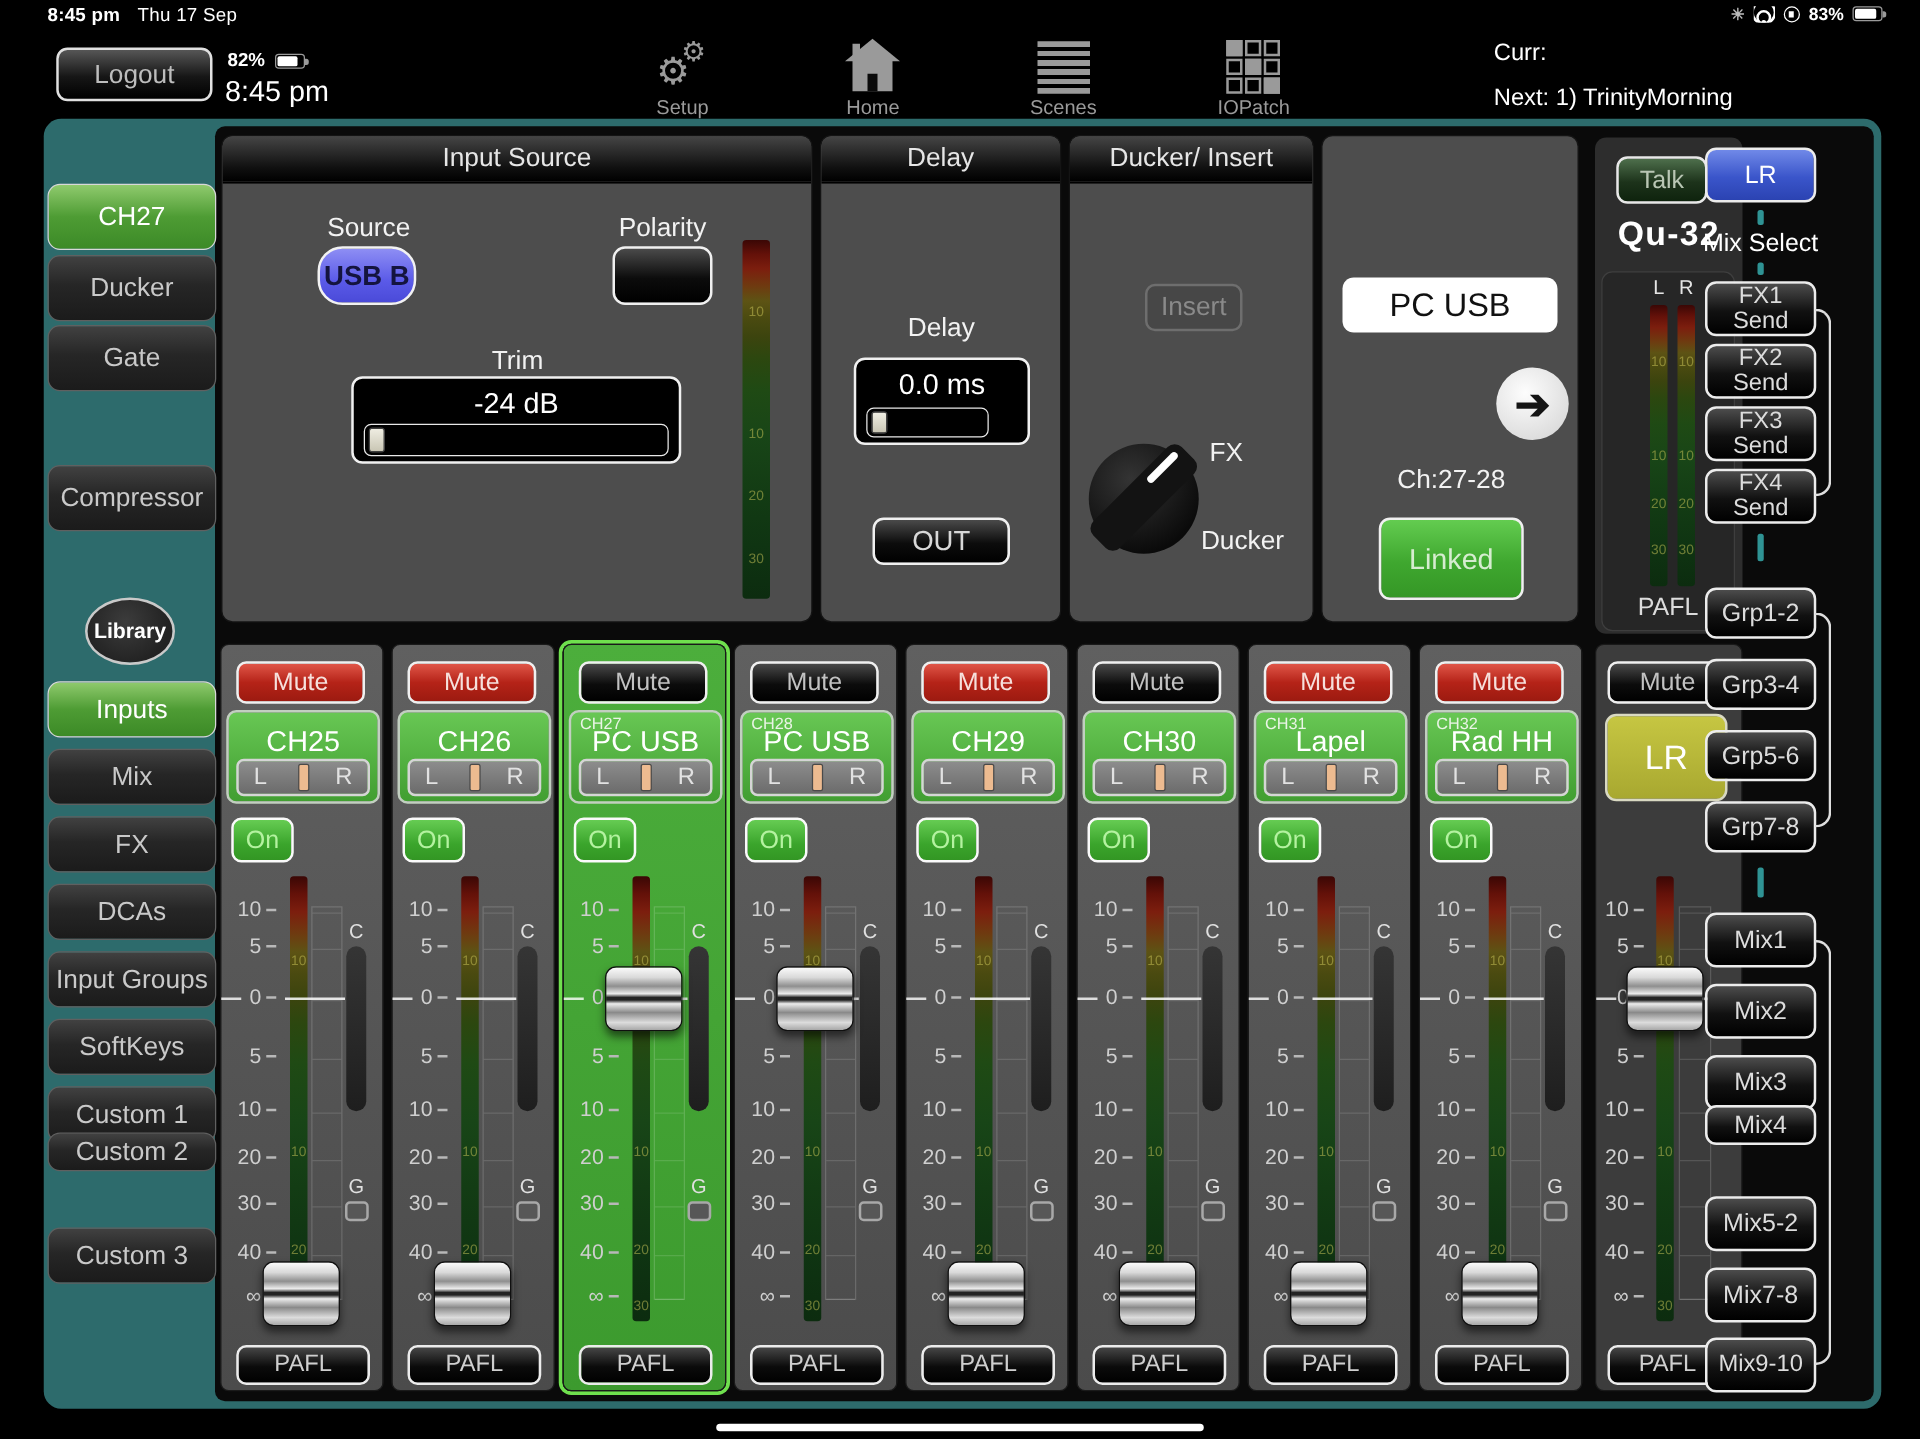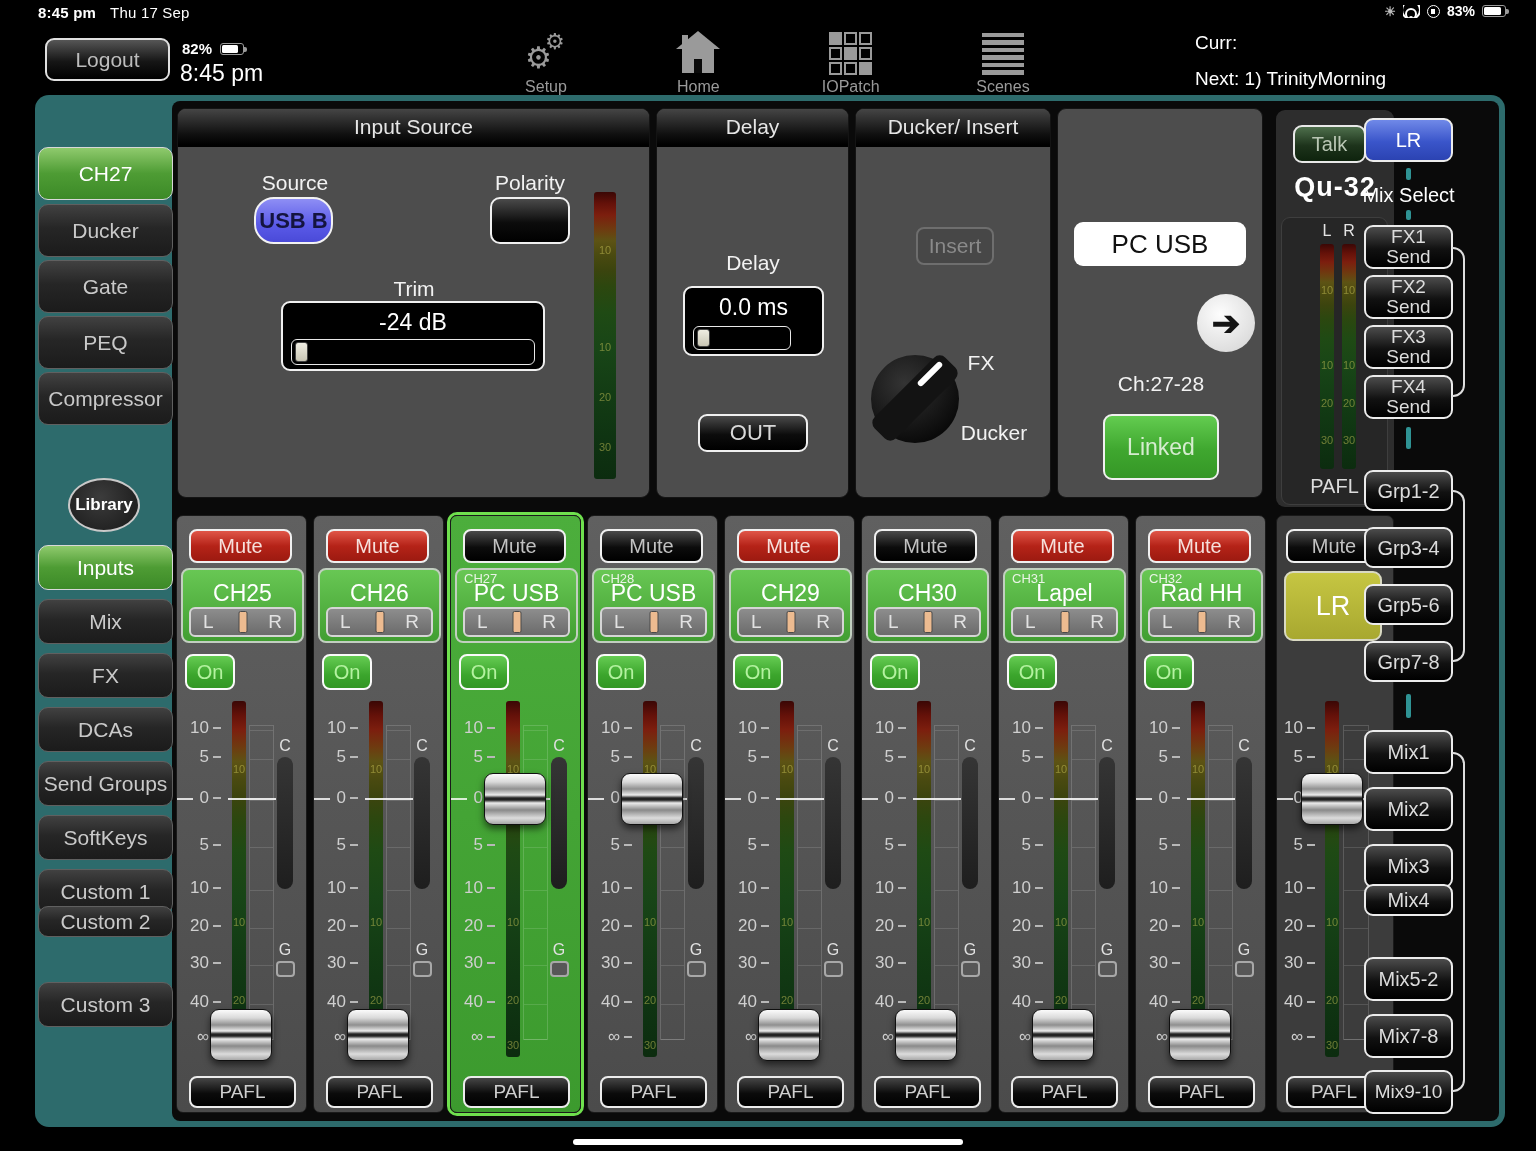--- a/index.html
+++ b/index.html
@@ -211,58 +211,57 @@
       <div class="nav-item">
         <span class="icon-home">
           <i class="home-chim"></i>
             <i class="home-roof"></i>
             <i class="home-body"></i>
             <i class="home-door"></i>
         </span>
         <span>Home</span>
       </div>
       <div class="nav-item">
+        <span class="icon-scenes"></span>
+        <span>Scenes</span>
+      </div>
+      <div class="nav-item">
         <span class="icon-iop">
           <b class="f"></b>
             <b></b>
             <b></b>
             <b></b>
             <b class="f"></b>
             <b></b>
             <b></b>
             <b></b>
             <b class="f"></b>
         </span>
         <span>IOPatch</span>
       </div>
-      <div class="nav-item">
-        <span class="icon-scenes"></span>
-        <span>Scenes</span>
-      </div>
     </div>
     <div class="curr">Curr:</div>
     <div class="next">Next: 1) TrinityMorning</div>
   </div>
 
   <div class="frame">
     <div class="inner-dark"></div>
 
     <div class="side-tab active" style="top:52px">CH27</div>
     <div class="side-tab" style="top:109px">Ducker</div>
     <div class="side-tab" style="top:165px">Gate</div>
-    <div class="side-tab" style="top:221px">PEQ</div>
     <div class="side-tab" style="top:277px">Compressor</div>
 
     <div class="library">Library</div>
 
     <div class="side-tab active" style="top:450px;height:45px">Inputs</div>
     <div class="side-tab" style="top:504px;height:45px">Mix</div>
     <div class="side-tab" style="top:558px;height:45px">FX</div>
     <div class="side-tab" style="top:612px;height:45px">DCAs</div>
-    <div class="side-tab" style="top:666px;height:45px">Send Groups</div>
+    <div class="side-tab" style="top:666px;height:45px">Input Groups</div>
     <div class="side-tab" style="top:720px;height:45px">SoftKeys</div>
     <div class="side-tab" style="top:774px;height:45px">Custom 1</div>
     <div class="side-tab" style="top:811px;height:31px">Custom 2</div>
     <div class="side-tab" style="top:887px;height:45px">Custom 3</div>
 
     <div class="panel" style="left:142px;width:473px;height:390px">
       <div class="panel-h">Input Source</div>
       <span class="plabel" style="left:117px;top:62px">Source</span>
       <div class="usbb">USB B</div>
       <span class="plabel" style="left:352px;top:62px">Polarity</span>

